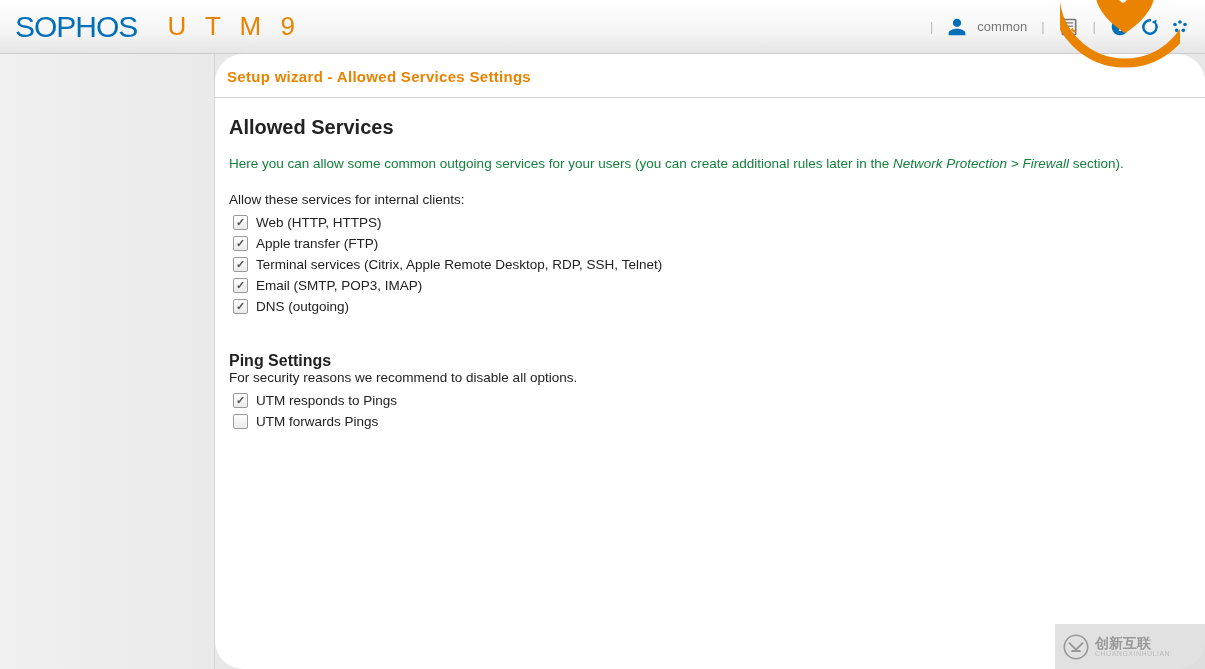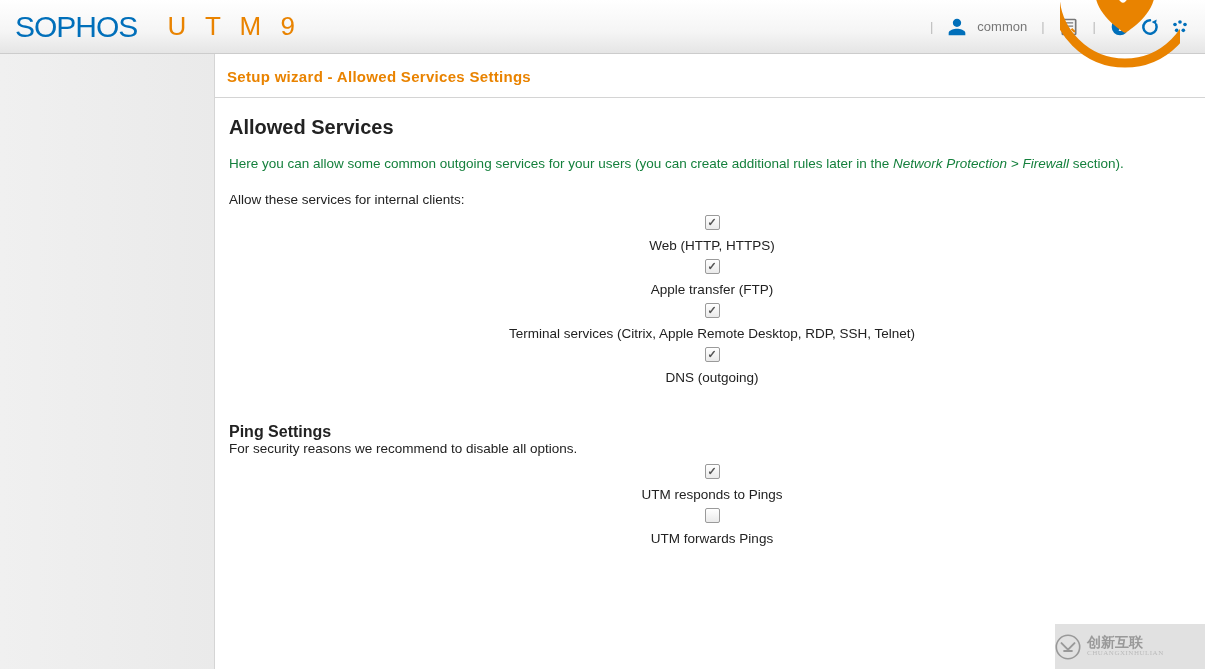--- a/index.html
+++ b/index.html
@@ -58,20 +58,21 @@
     }
     .sidebar {
       width: 215px;
       background: linear-gradient(90deg, #f0f0f0 0%, #eaeaea 100%);
       border-right: 1px solid #d5d5d5;
     }
     .main {
       flex: 1;
       background: #fff;
       padding: 0;
+      border-radius: 28px;
     }
     .wizard-title {
       color: #e98300;
       font-weight: bold;
       font-size: 15px;
       padding: 14px 12px 12px 12px;
       border-bottom: 1px solid #d4d4d4;
       letter-spacing: 0.3px;
     }
     .wizard-body {
@@ -99,21 +100,20 @@
     .sub-desc {
       font-size: 13.5px;
       color: #222;
       margin-bottom: 8px;
     }
     .chk-row {
       display: flex;
       align-items: center;
       gap: 8px;
       margin: 6px 0 6px 4px;
-      flex-direction: column;
     }
     .chk {
       width: 15px;
       height: 15px;
       border: 1px solid #9a9a9a;
       border-radius: 2px;
       background: linear-gradient(to bottom, #fff, #eaeaea);
       display: inline-flex;
       align-items: center;
       justify-content: center;
@@ -145,21 +145,21 @@
       right: 0;
       bottom: 0;
       width: 150px;
       height: 45px;
       background: rgba(220,220,220,0.85);
       display: flex;
       align-items: center;
       color: #888;
       font-size: 13px;
       gap: 6px;
-      font-family: Liberation Serif, serif;
+      padding-left: 8px;
     }
     .watermark svg { width: 26px; height: 26px; }
     .wm-text { display:flex; flex-direction:column; line-height:1;}
     .wm-main { font-size:14px; color:#999; font-weight:bold;}
     .wm-sub { font-size:7px; color:#bbb; letter-spacing:0.5px;}
   </style>
 </head>
 <body>
 
 <div class="topbar">
@@ -233,20 +233,24 @@
       <div class="chk-row">
         <span class="chk checked"></span>
         <span class="chk-label">Apple transfer (FTP)</span>
       </div>
       <div class="chk-row">
         <span class="chk checked"></span>
         <span class="chk-label">Terminal services (Citrix, Apple Remote Desktop, RDP, SSH, Telnet)</span>
       </div>
       <div class="chk-row">
         <span class="chk checked"></span>
+        <span class="chk-label">Email (SMTP, POP3, IMAP)</span>
+      </div>
+      <div class="chk-row">
+        <span class="chk checked"></span>
         <span class="chk-label">DNS (outgoing)</span>
       </div>
 
       <div class="h-secondary">Ping Settings</div>
       <p class="sub-desc">For security reasons we recommend to disable all options.</p>
       <div class="chk-row">
         <span class="chk checked"></span>
         <span class="chk-label">UTM responds to Pings</span>
       </div>
       <div class="chk-row">

